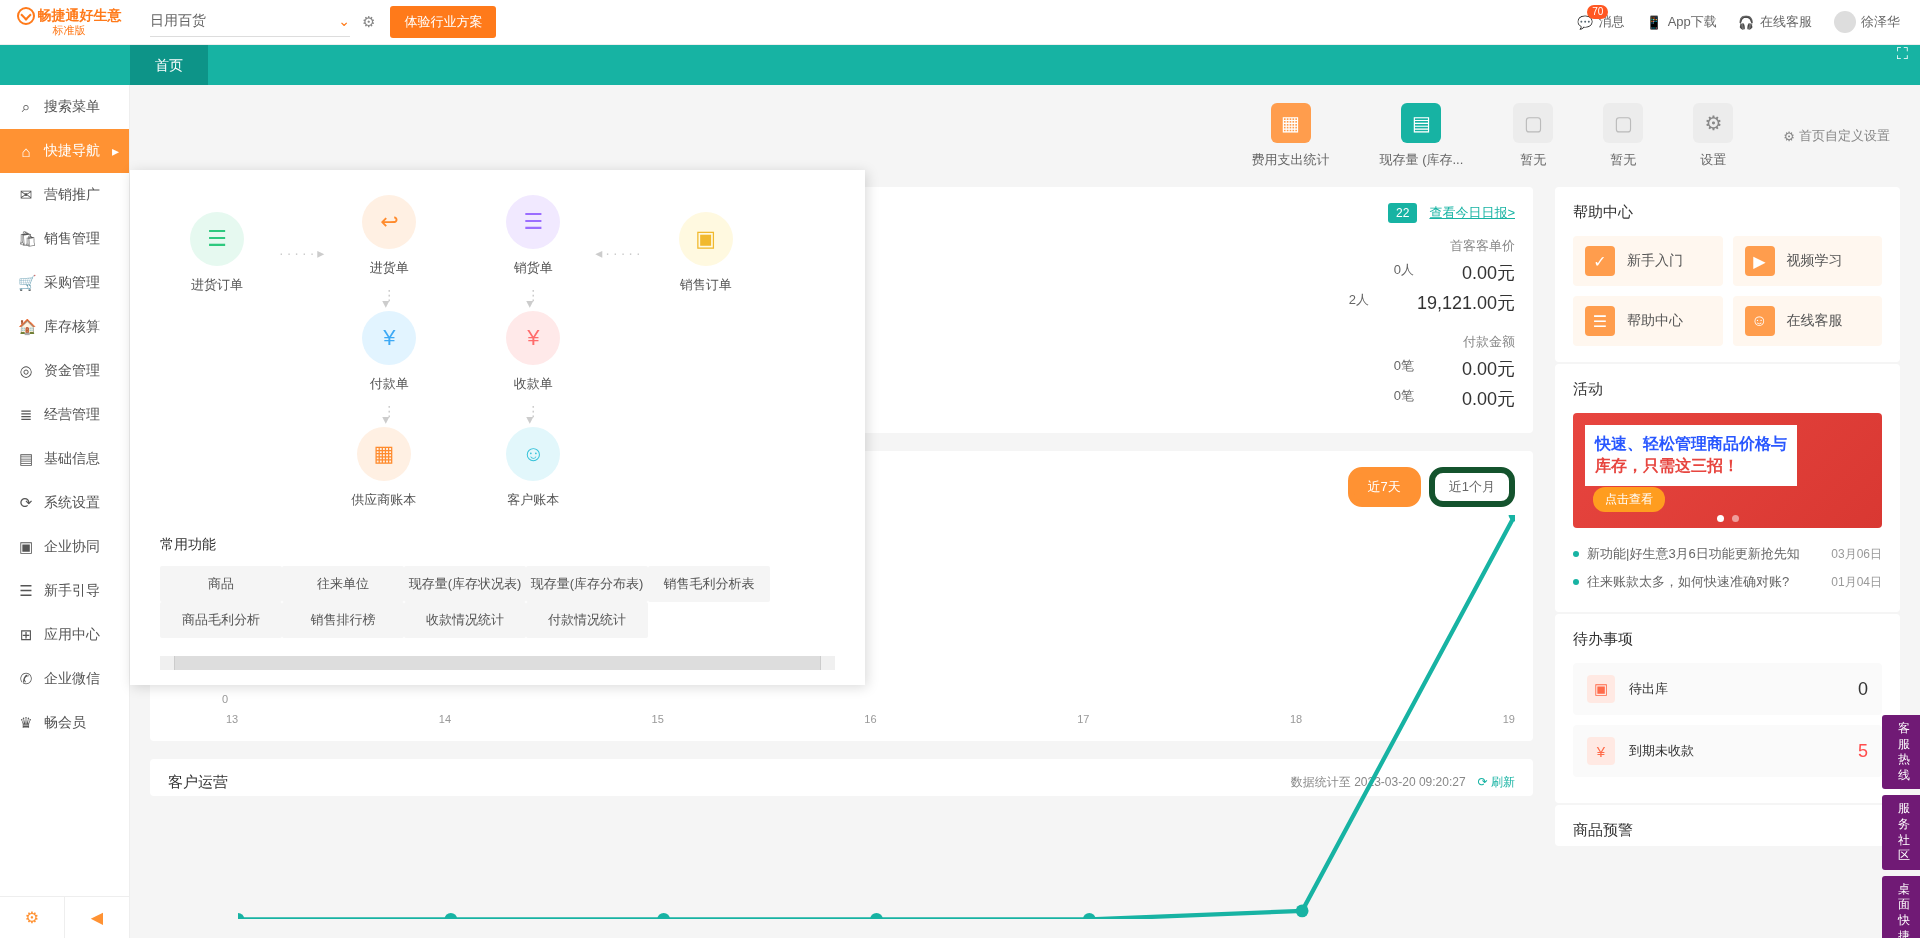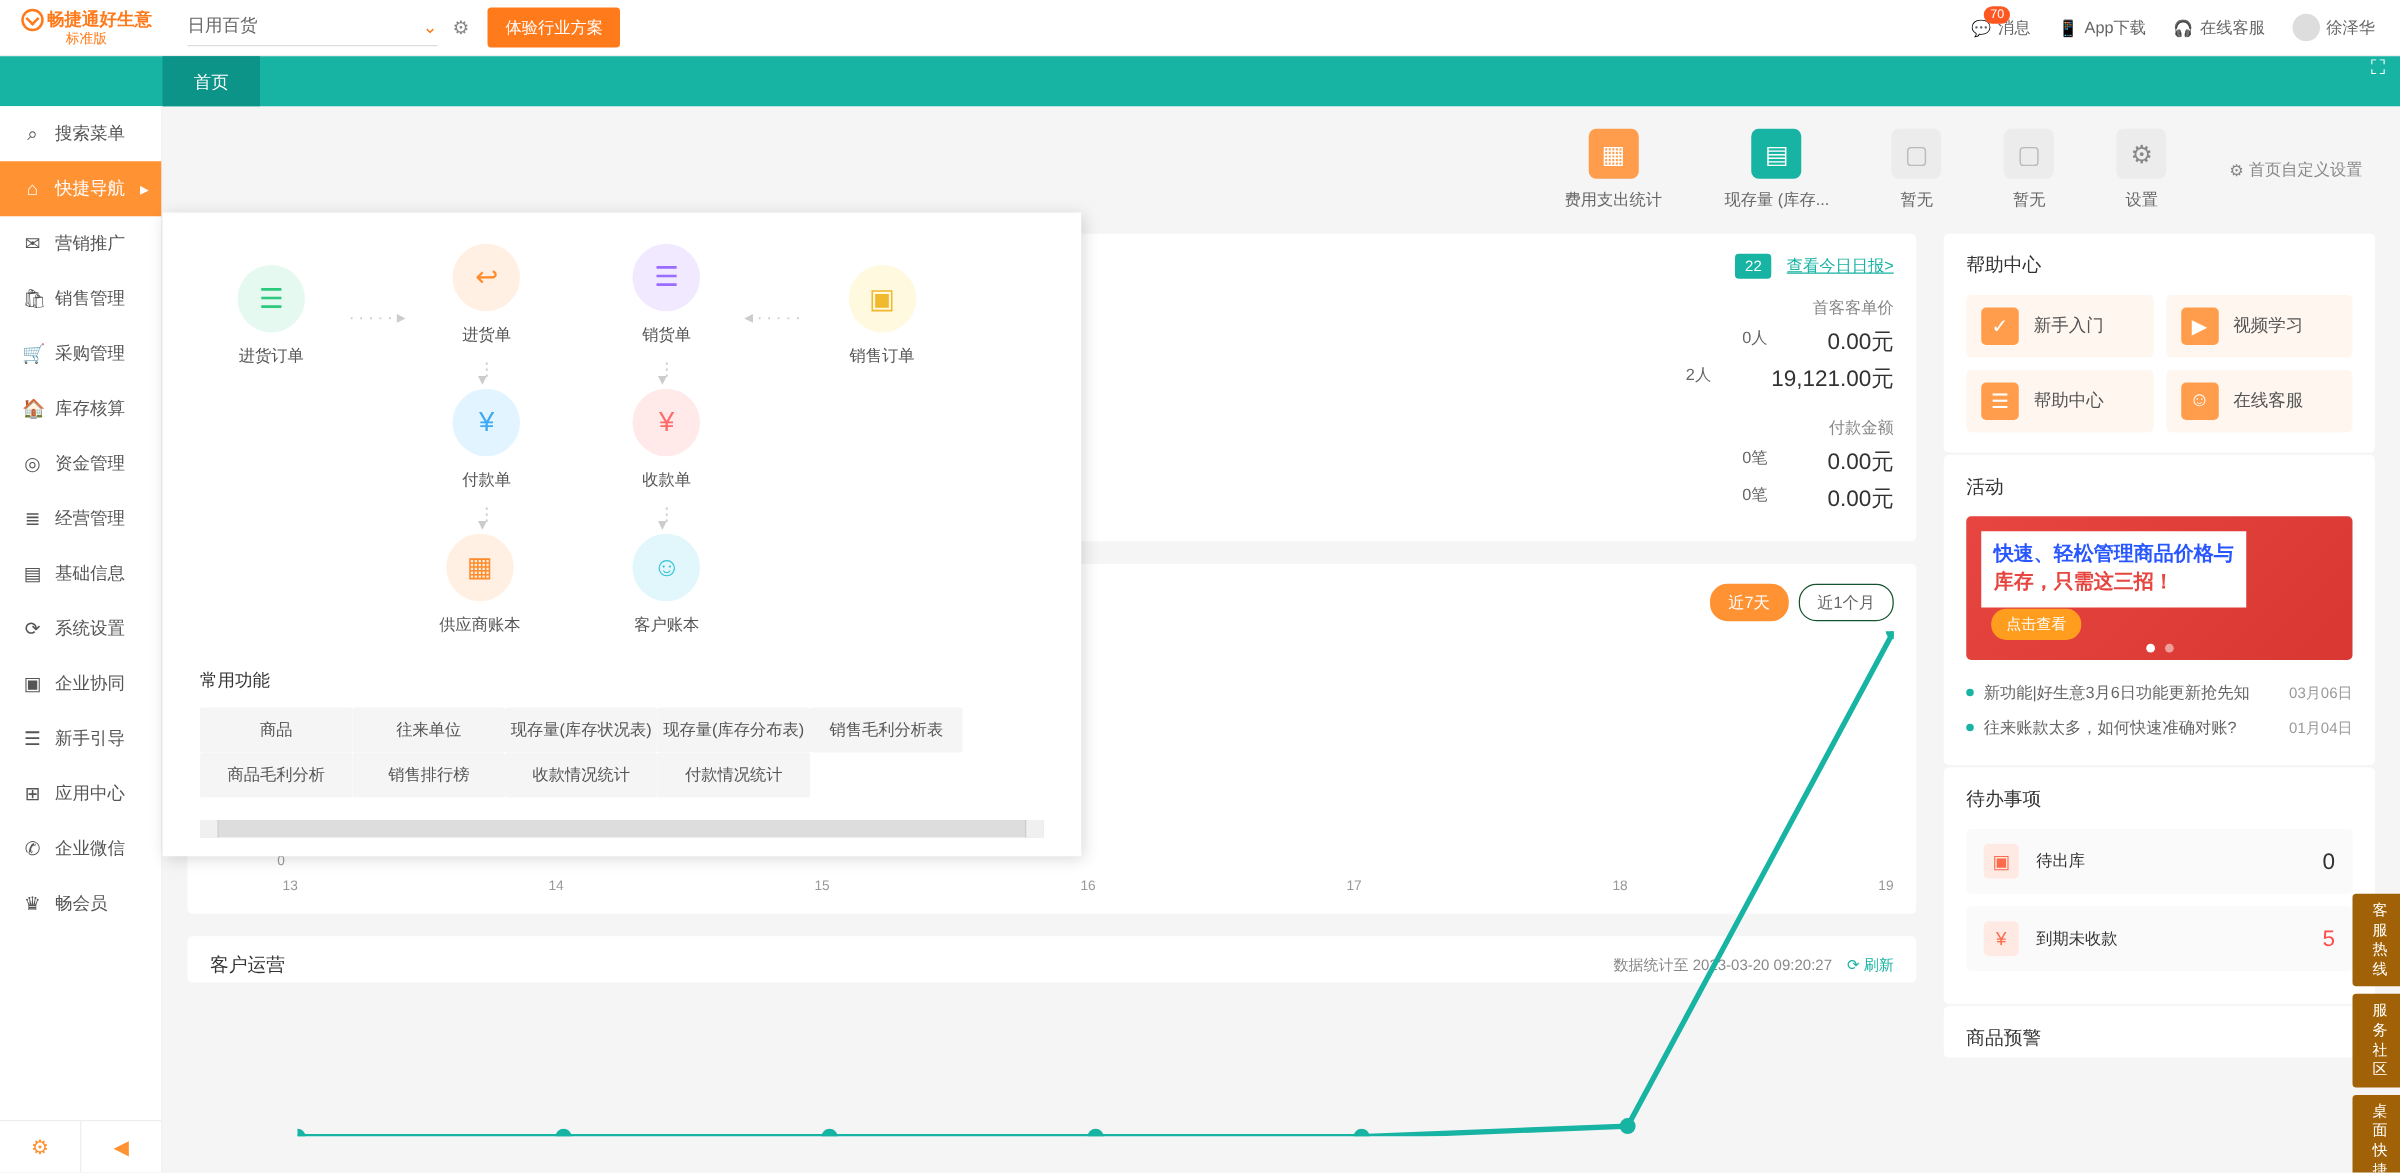--- a/index.html
+++ b/index.html
@@ -108,37 +108,37 @@
 .stat-row { display:flex; justify-content:flex-end; gap:40px; margin-bottom:6px;}
 .stat-row div{color:#666;font-size:13px;}
 .stat-row b{font-size:18px;color:#333;font-weight:500;margin-left:8px;}
 .report-row{display:flex;justify-content:flex-end;align-items:center;gap:12px;margin-bottom:14px;}
 .report-tag{background:#17b3a3;color:#fff;font-size:12px;padding:3px 8px;border-radius:3px;}
 .report-lnk{color:#17b3a3;text-decoration:underline;font-size:13px;cursor:pointer;}
 
 
 .chart-card{background:#fff;border-radius:4px;padding:16px 18px;margin-top:18px;}
 .range-tabs{display:flex;justify-content:flex-end;gap:0;margin-bottom:8px;}
-.range-tab{padding:5px 14px;font-size:13px;color:#666;border:1px solid #14532d;cursor:pointer;}
+.range-tab{padding:5px 14px;font-size:13px;color:#666;border:6px solid #14532d;cursor:pointer;}
 .range-tab.active{background:#ff9233;color:#fff;border-color:#ff9233;border-radius:14px;}
 .range-tab:not(.active){border-radius:14px;margin-left:8px;text-align:center;}
 .chart-area{height:210px;position:relative;margin-left:10px;}
 .y-axis{position:absolute;left:0;top:0;bottom:20px;width:50px;display:flex;flex-direction:column;justify-content:space-between;align-items:flex-end;color:#999;font-size:11px;}
 .x-axis{position:absolute;left:48px;right:0;bottom:0;display:flex;justify-content:space-between;color:#999;font-size:11px;}
 .chart-svg{position:absolute;left:60px;right:0;top:0;bottom:20px;}
 
 
 .bottom-row{display:flex;gap:22px;margin-top:18px;}
 .bottom-card{background:#fff;border-radius:4px;padding:14px 18px 4px 18px;flex:1;display:flex;align-items:center;}
 .stats-meta{margin-left:auto;color:#888;font-size:12px;display:flex;align-items:center;gap:12px;}
 .refresh{color:#17b3a3;cursor:pointer;}
 
 
 .float-right{position:absolute;right:0;top:630px;display:flex;flex-direction:column;gap:6px;z-index:40;}
-.fr-btn{background:#a16207;color:#fff;font-size:12px;width:38px;padding:6px 16px;text-align:center;line-height:1.3;border-radius:3px 0 0 3px;cursor:pointer;}
+.fr-btn{background:#701a75;color:#fff;font-size:12px;width:38px;padding:6px 16px;text-align:center;line-height:1.3;border-radius:3px 0 0 3px;cursor:pointer;}
 </style>
 </head>
 <body>
 
 <div class="app">
 
   <div class="top-header">
     <div class="logo-block">
       <div class="logo-row">
           <span class="logo-ic"></span>

